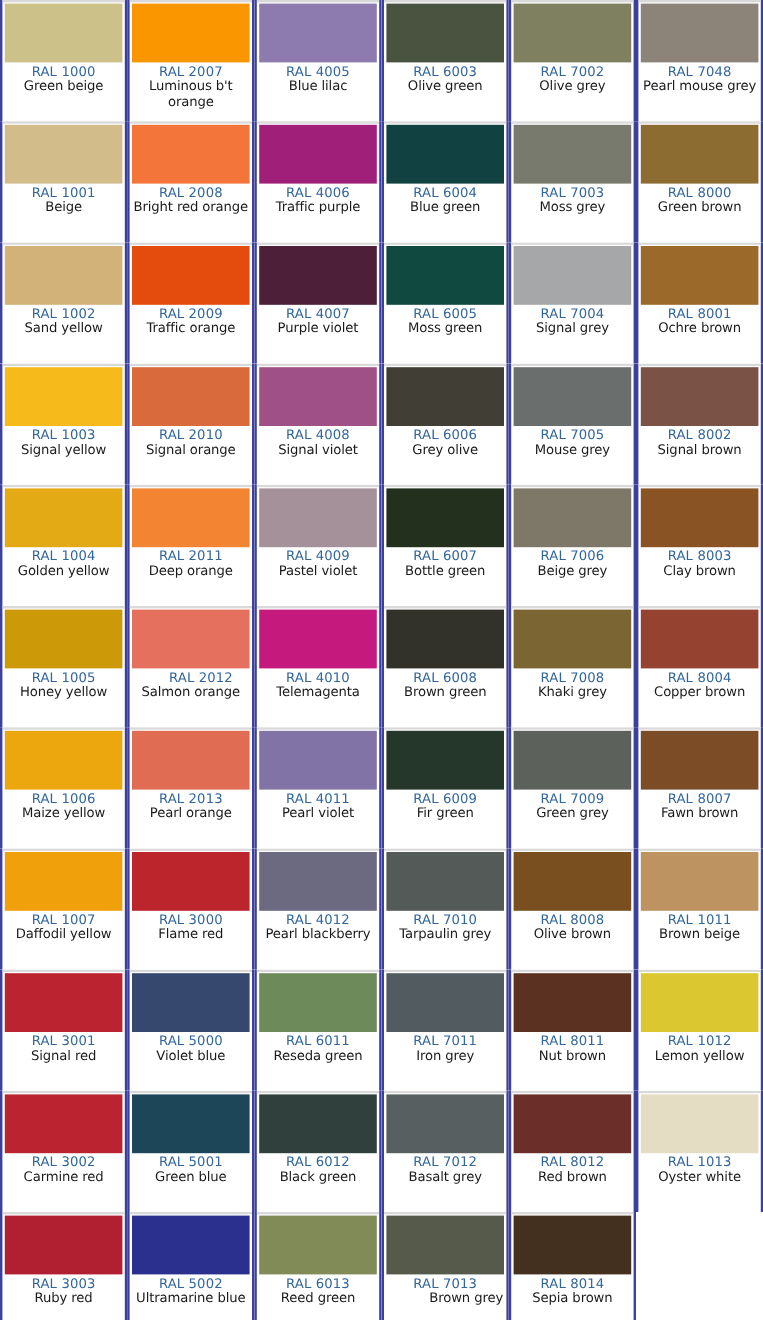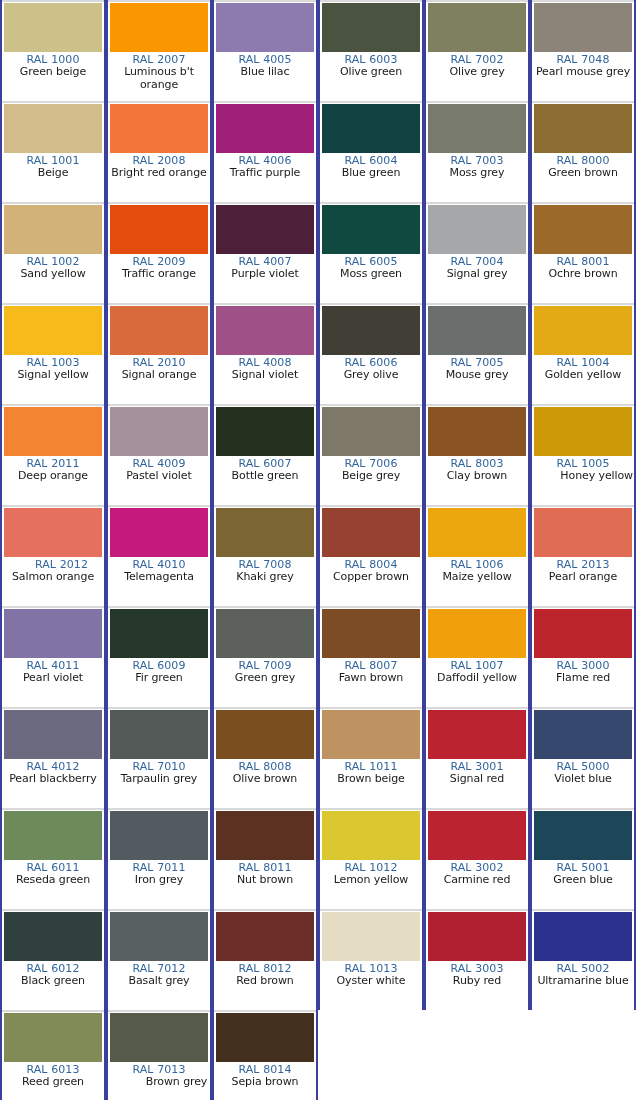--- a/index.html
+++ b/index.html
@@ -235,20 +235,27 @@
       </div>
     </div>
     <div class="cell" style="border-left-color: rgb(59, 63, 158); border-right-color: rgb(59, 63, 158);">
       <div class="swatch" style="background: rgb(106, 111, 109);"></div>
       <div class="labels">
         <span class="code" style="color: rgb(49, 101, 156);">RAL 7005</span>
         <span class="name" style="color: rgb(26, 26, 26);">Mouse grey</span>
       </div>
     </div>
     <div class="cell" style="border-left-color: rgb(59, 63, 158); border-right-color: rgb(59, 63, 158);">
+      <div class="swatch" style="background: rgb(122, 83, 70);"></div>
+      <div class="labels">
+        <span class="code" style="color: rgb(49, 101, 156);">RAL 8002</span>
+        <span class="name" style="color: rgb(26, 26, 26);">Signal brown</span>
+      </div>
+    </div>
+    <div class="cell" style="border-left-color: rgb(59, 63, 158); border-right-color: rgb(59, 63, 158);">
       <div class="swatch" style="background: rgb(227, 170, 22);"></div>
       <div class="labels">
         <span class="code" style="color: rgb(49, 101, 156);">RAL 1004</span>
         <span class="name" style="color: rgb(26, 26, 26);">Golden yellow</span>
       </div>
     </div>
     <div class="cell" style="border-left-color: rgb(59, 63, 158); border-right-color: rgb(59, 63, 158);">
       <div class="swatch" style="background: rgb(242, 132, 50);"></div>
       <div class="labels">
         <span class="code" style="color: rgb(49, 101, 156);">RAL 2011</span>
@@ -280,38 +287,45 @@
       <div class="swatch" style="background: rgb(138, 83, 35);"></div>
       <div class="labels">
         <span class="code" style="color: rgb(49, 101, 156);">RAL 8003</span>
         <span class="name" style="color: rgb(26, 26, 26);">Clay brown</span>
       </div>
     </div>
     <div class="cell" style="border-left-color: rgb(59, 63, 158); border-right-color: rgb(59, 63, 158);">
       <div class="swatch" style="background: rgb(204, 154, 9);"></div>
       <div class="labels">
         <span class="code" style="color: rgb(49, 101, 156);">RAL 1005</span>
-        <span class="name" style="color: rgb(26, 26, 26); text-align: right;">Honey yellow</span>
+        <span class="name" style="color: rgb(26, 26, 26);">Honey yellow</span>
       </div>
     </div>
     <div class="cell" style="border-left-color: rgb(59, 63, 158); border-right-color: rgb(59, 63, 158);">
       <div class="swatch" style="background: rgb(228, 112, 93);"></div>
       <div class="labels">
         <span class="code" style="color: rgb(49, 101, 156); padding-left: 17px;">RAL 2012</span>
         <span class="name" style="color: rgb(26, 26, 26);">Salmon orange</span>
       </div>
     </div>
     <div class="cell" style="border-left-color: rgb(59, 63, 158); border-right-color: rgb(59, 63, 158);">
       <div class="swatch" style="background: rgb(198, 25, 125);"></div>
       <div class="labels">
         <span class="code" style="color: rgb(49, 101, 156);">RAL 4010</span>
         <span class="name" style="color: rgb(26, 26, 26);">Telemagenta</span>
       </div>
     </div>
     <div class="cell" style="border-left-color: rgb(59, 63, 158); border-right-color: rgb(59, 63, 158);">
+      <div class="swatch" style="background: rgb(50, 50, 42);"></div>
+      <div class="labels">
+        <span class="code" style="color: rgb(49, 101, 156);">RAL 6008</span>
+        <span class="name" style="color: rgb(26, 26, 26);">Brown green</span>
+      </div>
+    </div>
+    <div class="cell" style="border-left-color: rgb(59, 63, 158); border-right-color: rgb(59, 63, 158);">
       <div class="swatch" style="background: rgb(122, 101, 51);"></div>
       <div class="labels">
         <span class="code" style="color: rgb(49, 101, 156);">RAL 7008</span>
         <span class="name" style="color: rgb(26, 26, 26);">Khaki grey</span>
       </div>
     </div>
     <div class="cell" style="border-left-color: rgb(59, 63, 158); border-right-color: rgb(59, 63, 158);">
       <div class="swatch" style="background: rgb(149, 67, 48);"></div>
       <div class="labels">
         <span class="code" style="color: rgb(49, 101, 156);">RAL 8004</span>

